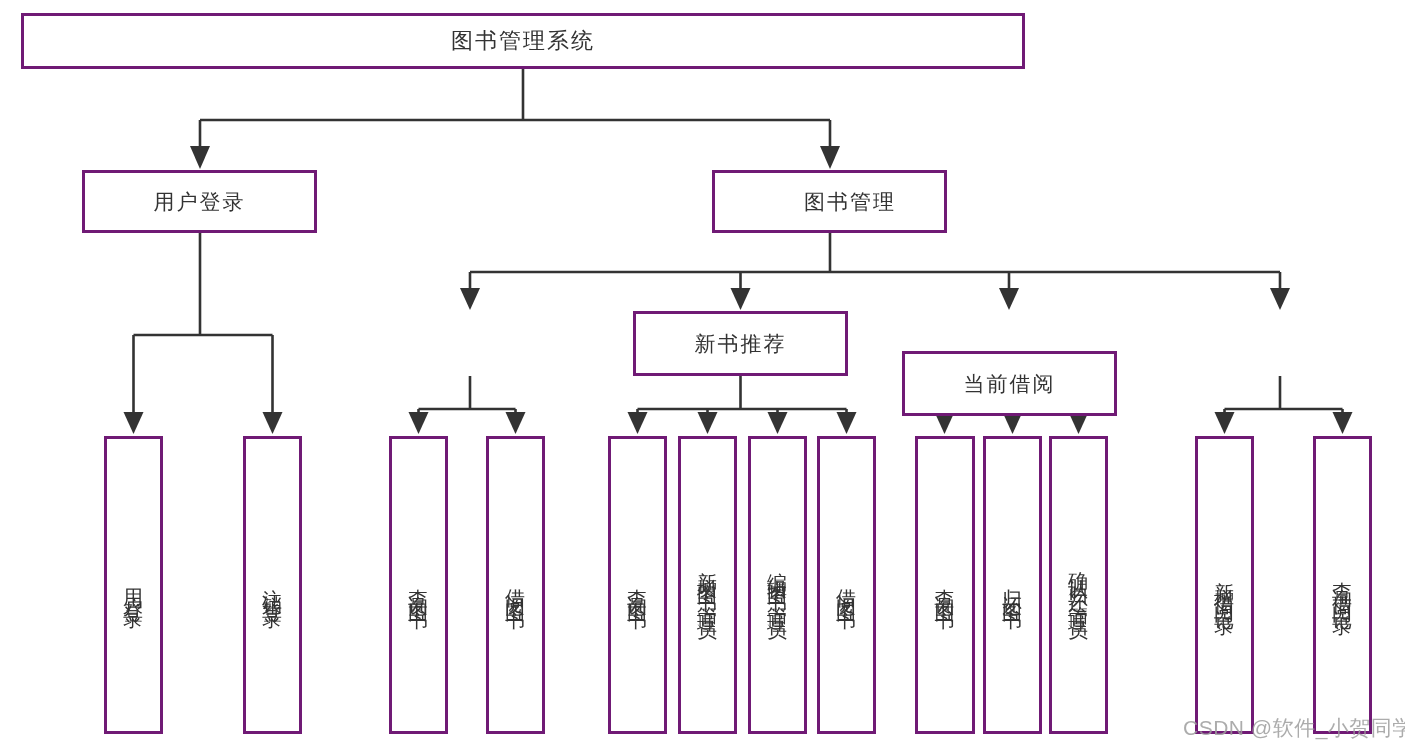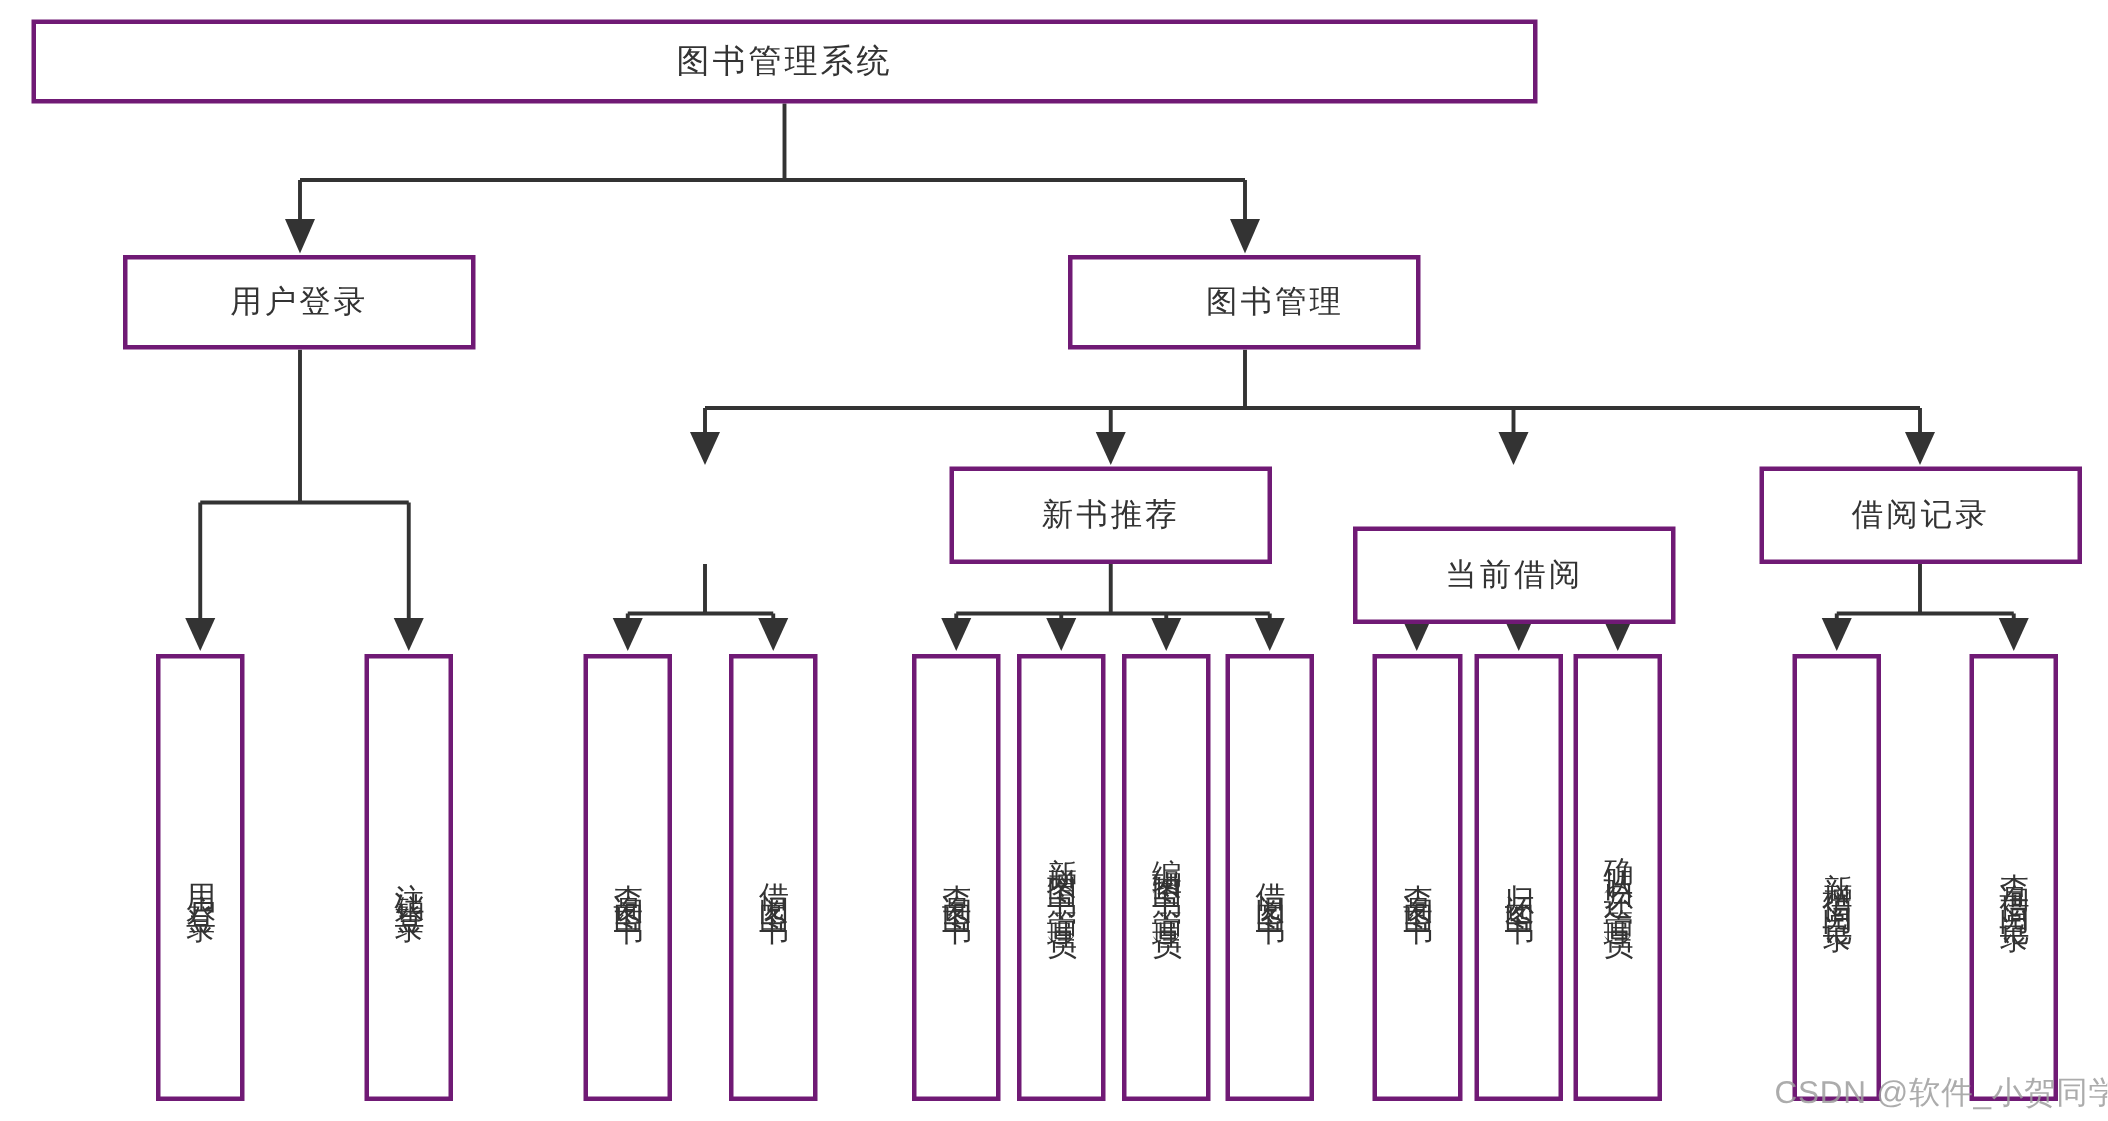--- a/index.html
+++ b/index.html
@@ -98,21 +98,20 @@
     </g>
   </svg>
 
   <div class="node h root" style="left:21px; top:13px; width:1004px; height:56px;">图书管理系统</div>
 
   <div class="node h" style="left:82px; top:170px; width:235px; height:63px;">用户登录</div>
   <div class="node h" style="left:712px; top:170px; width:235px; height:63px;padding-left:41px;">图书管理</div>
 
   <div class="node h" style="left:633px; top:311px; width:215px; height:65px;">新书推荐</div>
   <div class="node h" style="left:902px; top:311px; width:215px; height:65px;margin-top:40px;">当前借阅</div>
-  <div class="node h" style="left:1173px; top:311px; width:215px; height:65px;">借阅记录</div>
 
   <div class="node leaf" style="left:104px; top:436px; width:59px; height:298px;">用户登录</div>
   <div class="node leaf" style="left:243px; top:436px; width:59px; height:298px;">注销登录</div>
 
   <div class="node leaf" style="left:389px; top:436px; width:59px; height:298px;">查询图书</div>
   <div class="node leaf" style="left:486px; top:436px; width:59px; height:298px;">借阅图书</div>
 
   <div class="node leaf" style="left:608px; top:436px; width:59px; height:298px;">查询图书</div>
   <div class="node leaf" style="left:678px; top:436px; width:59px; height:298px;">新增图书（管理员）</div>
   <div class="node leaf" style="left:748px; top:436px; width:59px; height:298px;">编辑图书（管理员）</div>

